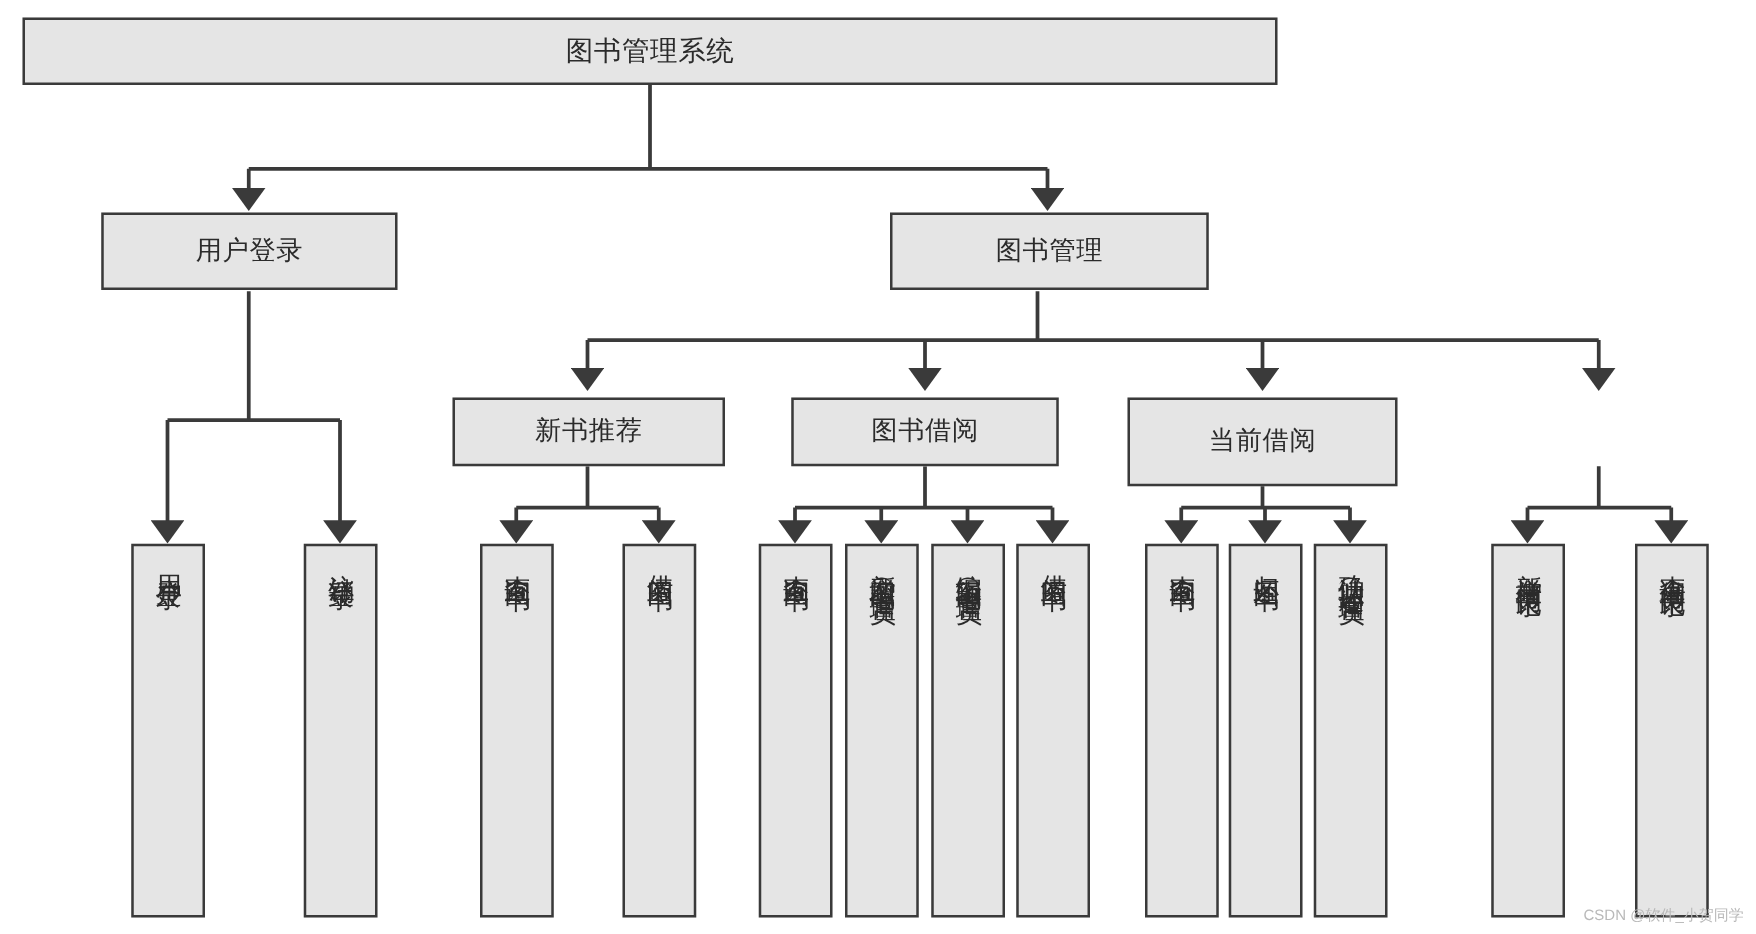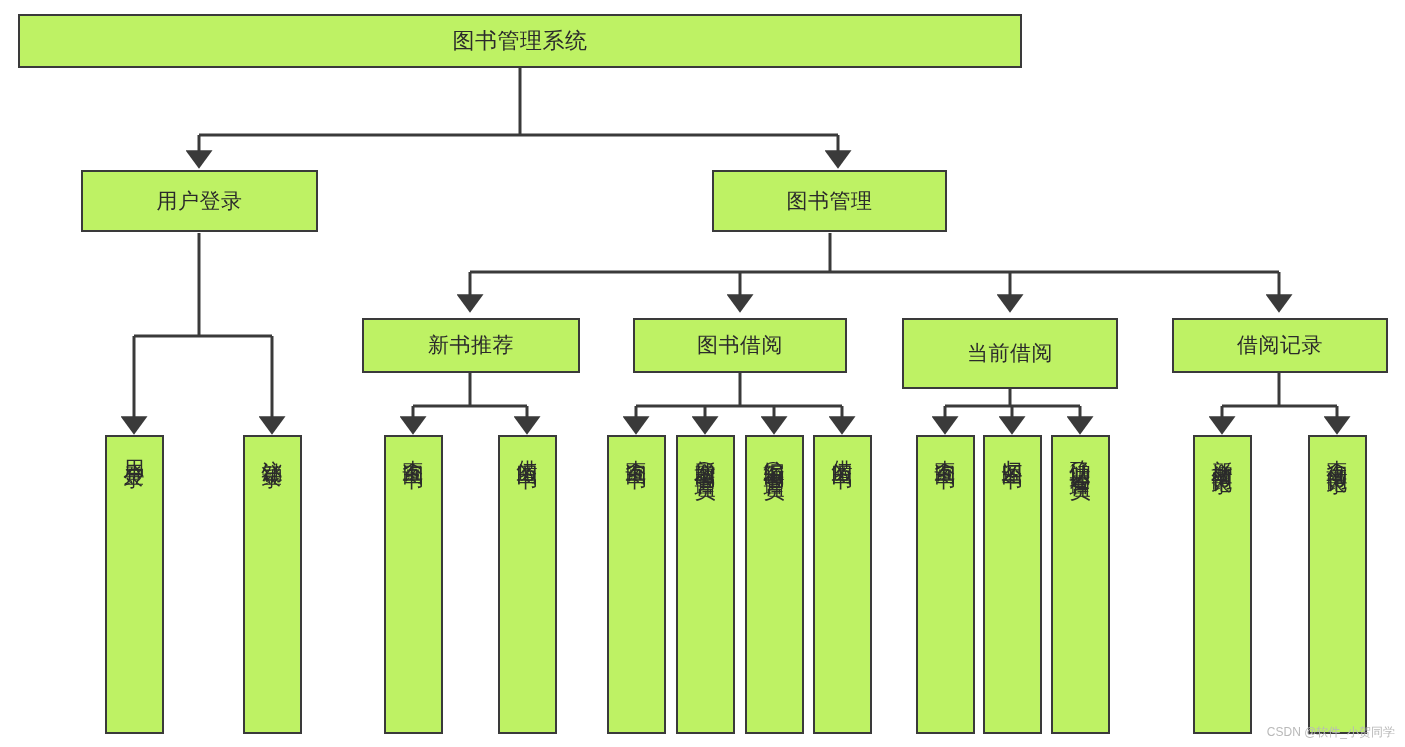--- a/index.html
+++ b/index.html
@@ -23,21 +23,21 @@
     left: 0;
     top: 0;
     width: 1405px;
     height: 747px;
     pointer-events: none;
   }
   .node {
     position: absolute;
     box-sizing: border-box;
     border: 2px solid #3a3a3a;
-    background: #bef264;
+    background: #e5e5e5;
     display: flex;
     align-items: center;
     justify-content: center;
     color: #2b2b2b;
   }
   .node .label {
     display: block;
     text-align: center;
     line-height: 1.18;
     letter-spacing: 0.5px;
@@ -130,39 +130,36 @@
   </svg>
 
   <div class="node horiz root" style="left:18px; top:14px; width:1004px; height:54px;">
     <span class="label">图书管理系统</span>
   </div>
 
   <div class="node horiz" style="left:81px; top:170px; width:237px; height:62px;">
     <span class="label">用户登录</span>
   </div>
 
-  <div class="node horiz" style="left:712px; top:170px; width:235px; height:62px;">
+  <div class="node horiz" style="left:712px; top:170px; width:255px; height:62px;">
     <span class="label">图书管理</span>
   </div>
 
   <div class="node horiz" style="left:633px; top:318px; width:214px; height:55px;">
     <span class="label">图书借阅</span>
   </div>
 
   <div class="node horiz" style="left:362px; top:318px; width:218px; height:55px;">
     <span class="label">新书推荐</span>
   </div>
 
   <div class="node horiz" style="left:902px; top:318px; width:216px; height:71px;">
     <span class="label">当前借阅</span>
   </div>
 
-  <div class="node horiz" style="left:1172px; top:318px; width:216px; height:55px;">
-    <span class="label">借阅记录</span>
-  </div>
 
   <div class="node vert" style="left:105px; top:435px; width:59px; height:299px;">
     <span class="label">用户登录</span>
   </div>
 
   <div class="node vert" style="left:243px; top:435px; width:59px; height:299px;">
     <span class="label">注销登录</span>
   </div>
 
   <div class="node vert" style="left:384px; top:435px; width:59px; height:299px;">

